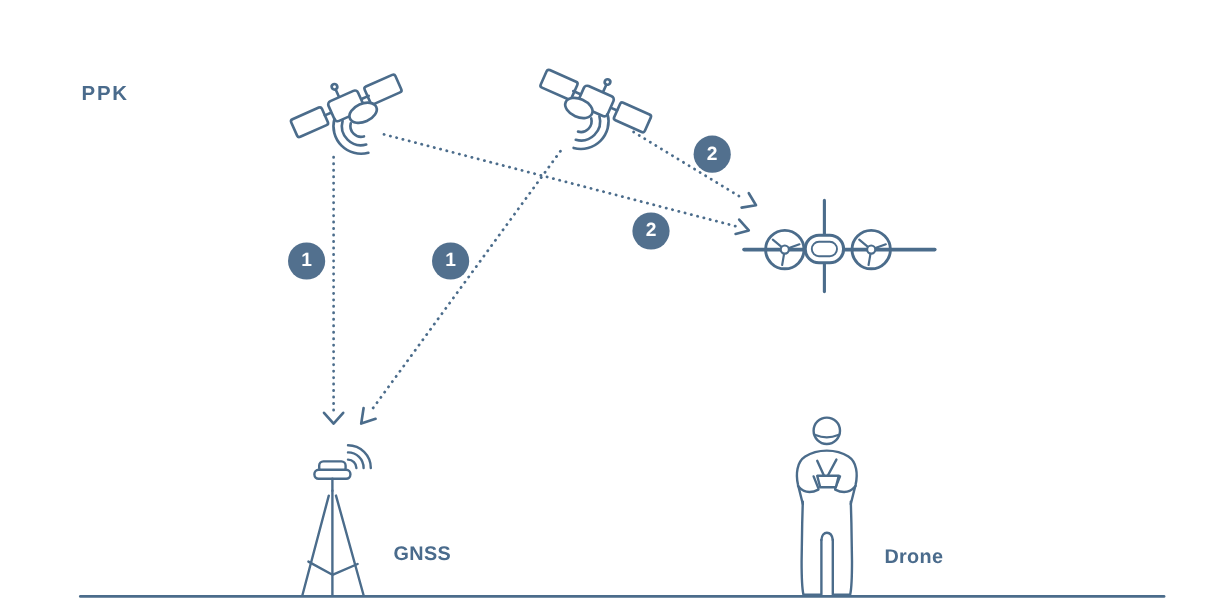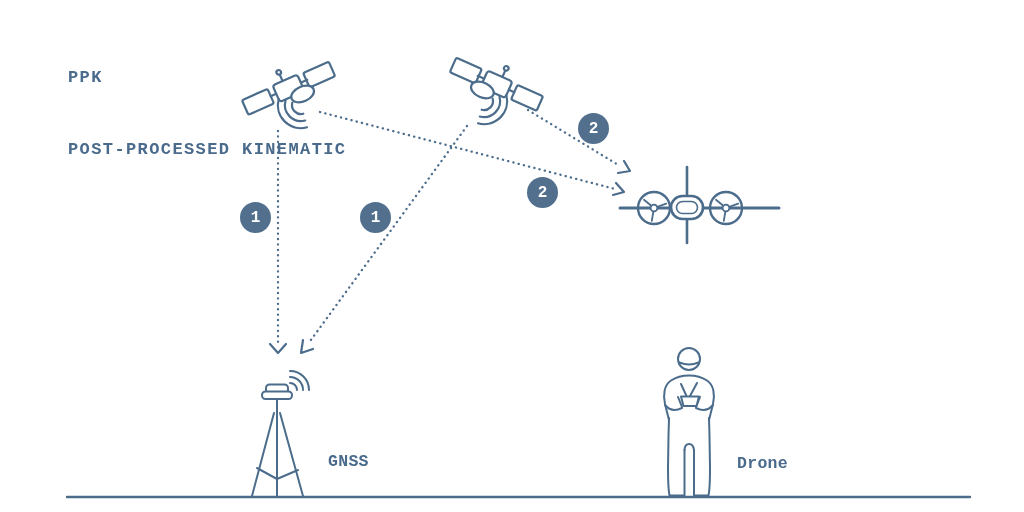--- a/index.html
+++ b/index.html
@@ -1,18 +1,18 @@
 <!DOCTYPE html>
 <html><head>
 <meta charset="utf-8">
 <style>
   html,body{margin:0;padding:0;background:#fff;}
   .stage{
     position:relative;width:1024px;height:512px;background:#ffffff;
-    font-family:Liberation Mono, monospace;color:#4a6b8c;overflow:hidden;
+    font-family:Liberation Sans, sans-serif;color:#4a6b8c;overflow:hidden;
   }
   .diagram-title{
     position:absolute;left:68px;top:18px;
     font-size:17px;font-weight:700;letter-spacing:1.4px;line-height:24px;
     color:#4a6b8c;white-space:pre;
   }
   .node-label{
     position:absolute;font-size:16.5px;font-weight:600;line-height:20px;
     letter-spacing:0.3px;color:#4a6b8c;white-space:pre;
   }
@@ -125,21 +125,20 @@
         <path d="M684.5,450 C685,442 693,442 694,450"></path>
         <path d="M709,418 L709.5,436 L710,468 C710,482 709.5,491 708.5,495.5 L694,495.5 L694,450"></path>
       </g>
 
       <line x1="67" y1="497" x2="970" y2="497" stroke-width="2.4"></line>
     </g>
   </svg>
 
   <div class="diagram-title">
     <div>PPK</div>
-    <div>POST-PROCESSED KINEMATIC</div>
   </div>
 
   <div class="badge badge-1a">1</div>
   <div class="badge badge-1b">1</div>
   <div class="badge badge-2a">2</div>
   <div class="badge badge-2b">2</div>
 
   <div class="node-label label-gnss">
     <div>GNSS</div>
     

